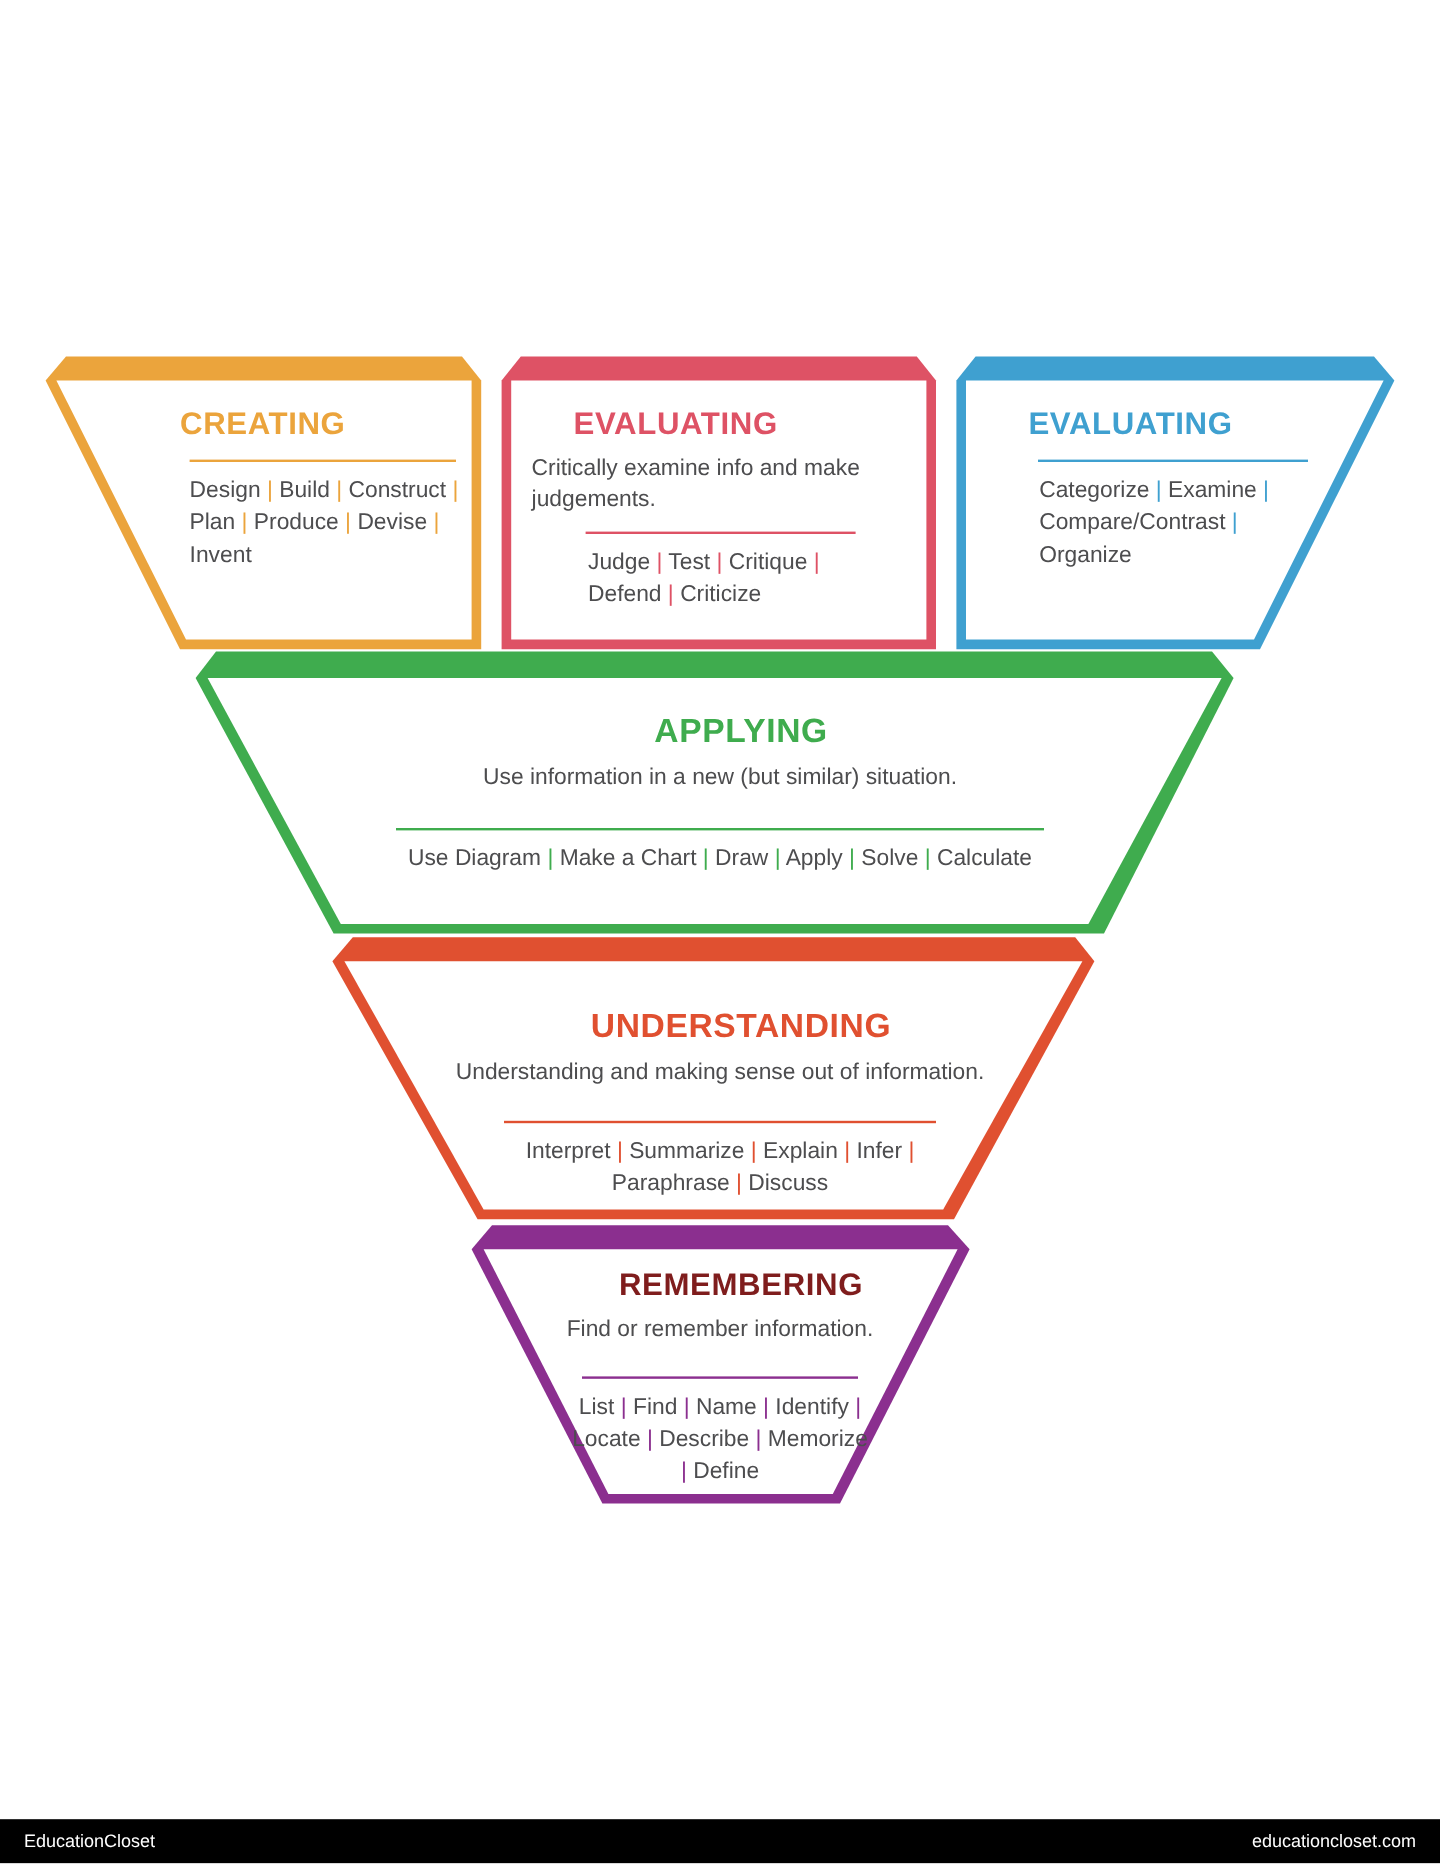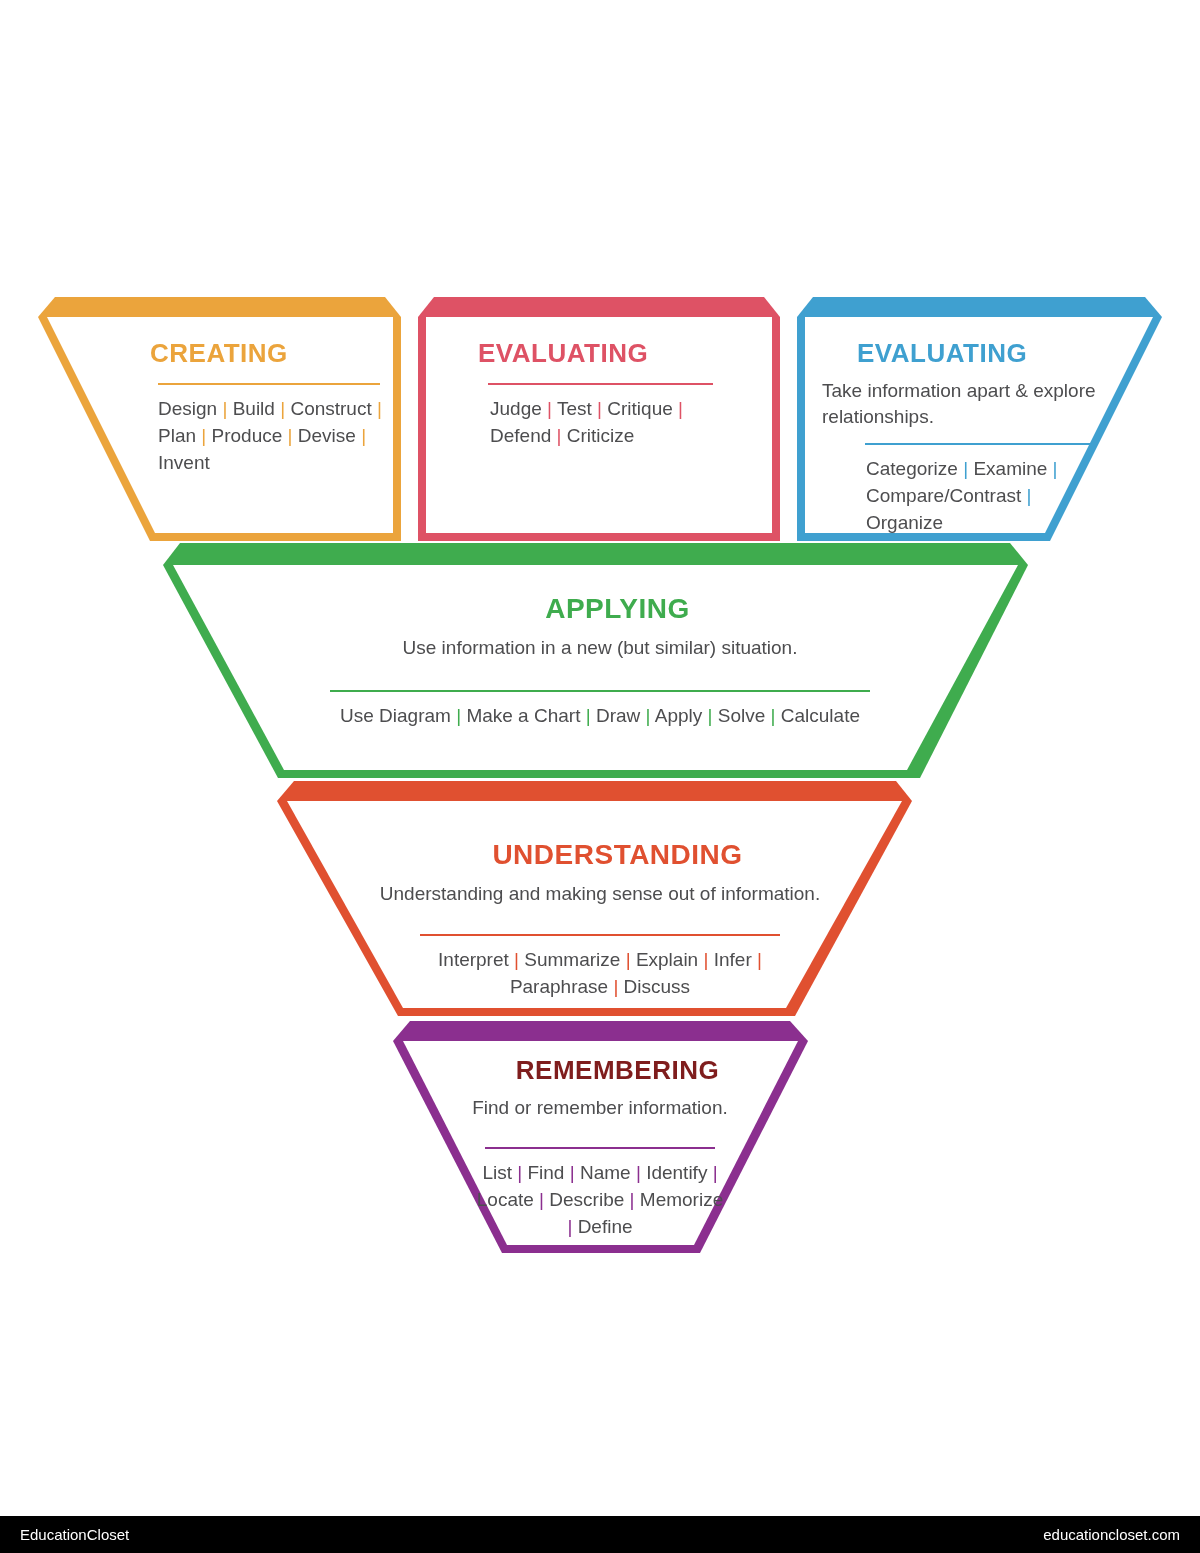--- a/index.html
+++ b/index.html
@@ -104,27 +104,27 @@
   </svg>
 
   <div class="textblock card-creating">
     <div class="title" style="color: rgb(235, 164, 60);">CREATING</div>
     <div class="divider" style="background: rgb(235, 164, 60);"></div>
     <div class="keywords"><span>Design</span><span style="color:#EBA43C"> | </span><span>Build</span><span style="color:#EBA43C"> | </span><span>Construct</span><span style="color:#EBA43C"> | </span><span>Plan</span><span style="color:#EBA43C"> | </span><span>Produce</span><span style="color:#EBA43C"> | </span><span>Devise</span><span style="color:#EBA43C"> | </span><span>Invent</span></div>
   </div>
 
   <div class="textblock card-evaluating">
     <div class="title" style="color: rgb(222, 82, 101);">EVALUATING</div>
+    <div class="desc">Critically examine info and make judgements.</div>
     <div class="divider" style="background: rgb(222, 82, 101);"></div>
     <div class="keywords"><span>Judge</span><span style="color:#DE5265"> | </span><span>Test</span><span style="color:#DE5265"> | </span><span>Critique</span><span style="color:#DE5265"> | </span><span>Defend</span><span style="color:#DE5265"> | </span><span>Criticize</span></div>
   </div>
 
   <div class="textblock card-analyzing">
     <div class="title" style="color: rgb(63, 160, 208);">EVALUATING</div>
-    <div class="desc">Take information apart &amp; explore relationships.</div>
     <div class="divider" style="background: rgb(63, 160, 208);"></div>
     <div class="keywords"><span>Categorize</span><span style="color:#3FA0D0"> | </span><span>Examine</span><span style="color:#3FA0D0"> | </span><span>Compare/Contrast</span><span style="color:#3FA0D0"> | </span><span>Organize</span></div>
   </div>
 
   <div class="textblock centered card-applying">
     <div class="title big" style="color: rgb(63, 172, 78);">APPLYING</div>
     <div class="desc">Use information in a new (but similar) situation.</div>
     <div class="divider" style="background: rgb(63, 172, 78);"></div>
     <div class="keywords"><span>Use Diagram</span><span style="color:#3FAC4E"> | </span><span>Make a Chart</span><span style="color:#3FAC4E"> | </span><span>Draw</span><span style="color:#3FAC4E"> | </span><span>Apply</span><span style="color:#3FAC4E"> | </span><span>Solve</span><span style="color:#3FAC4E"> | </span><span>Calculate</span></div>
   </div>

